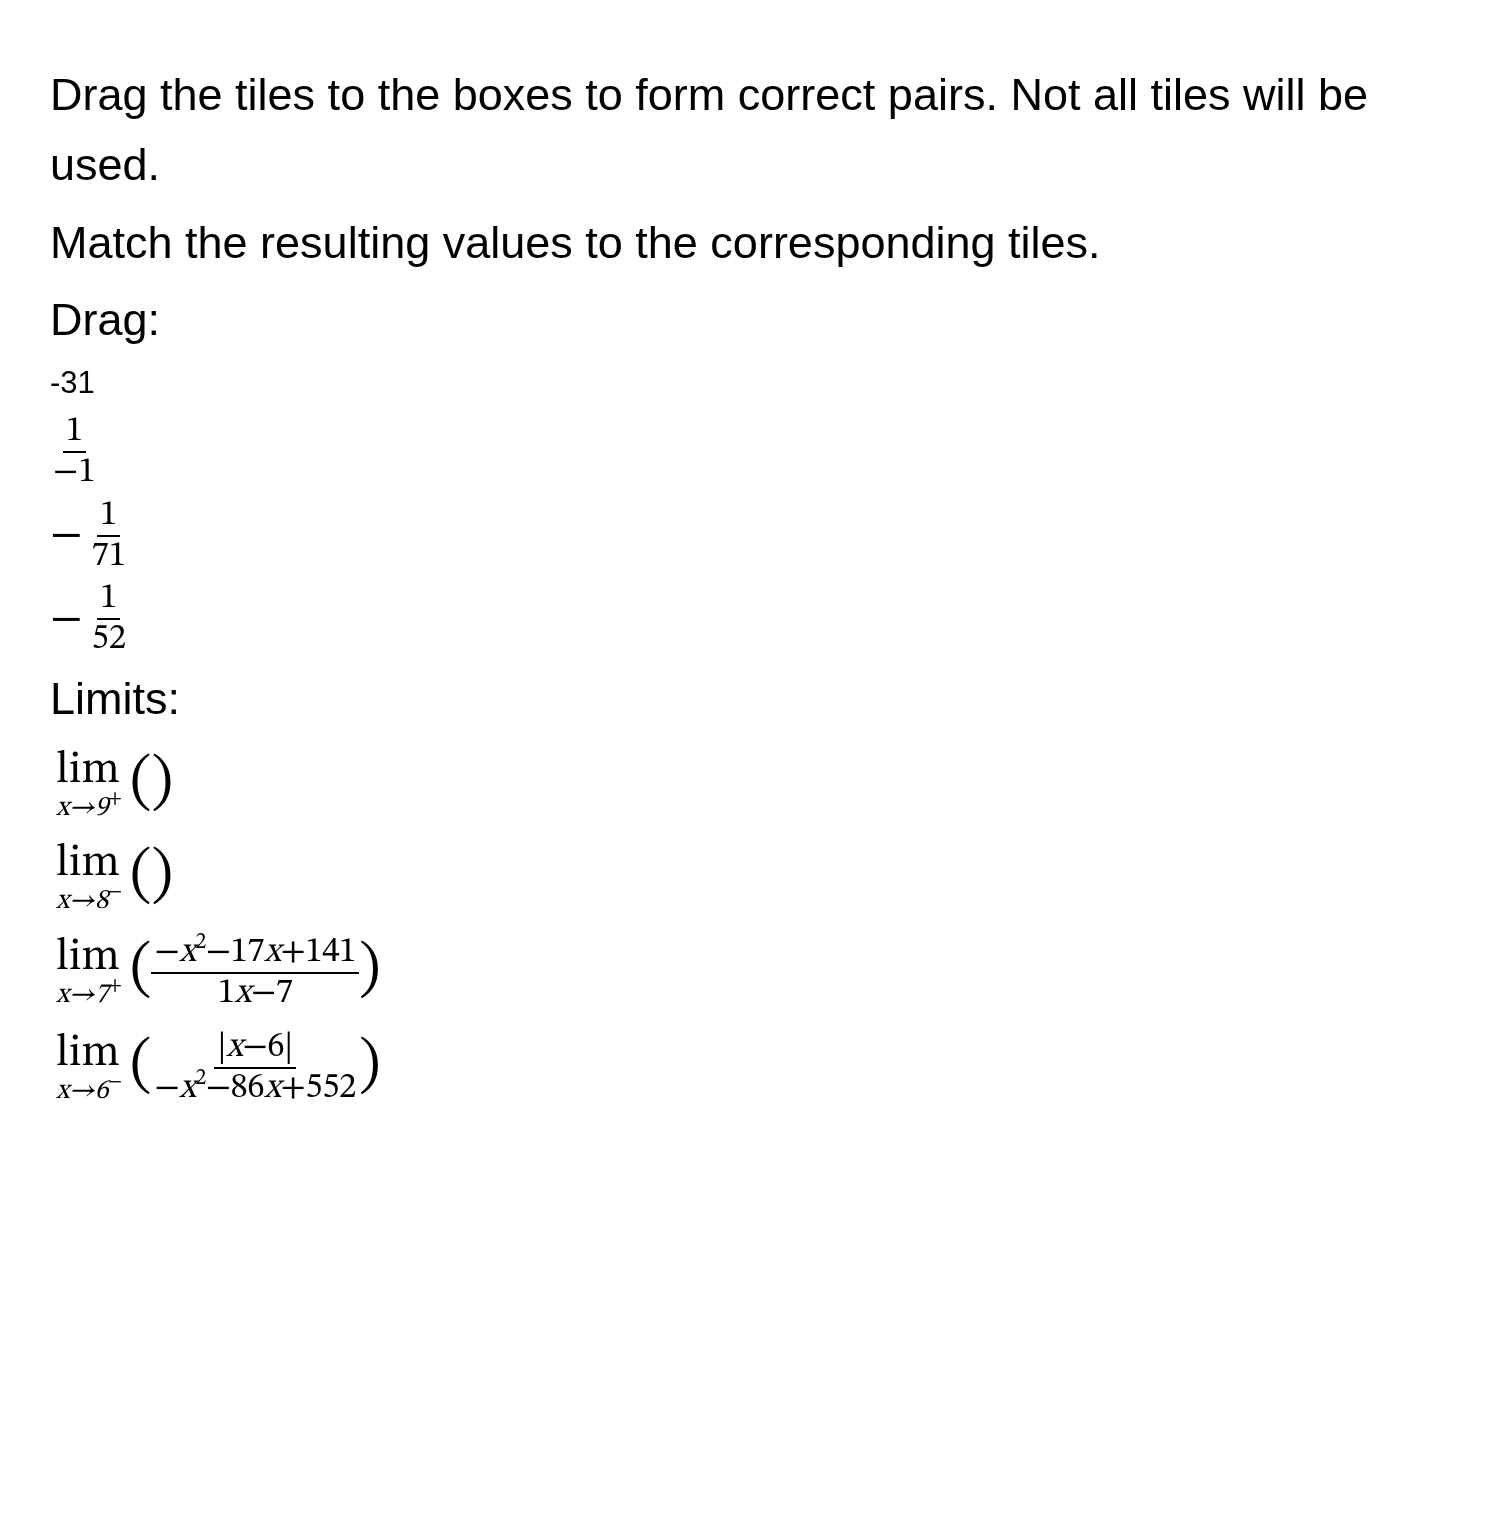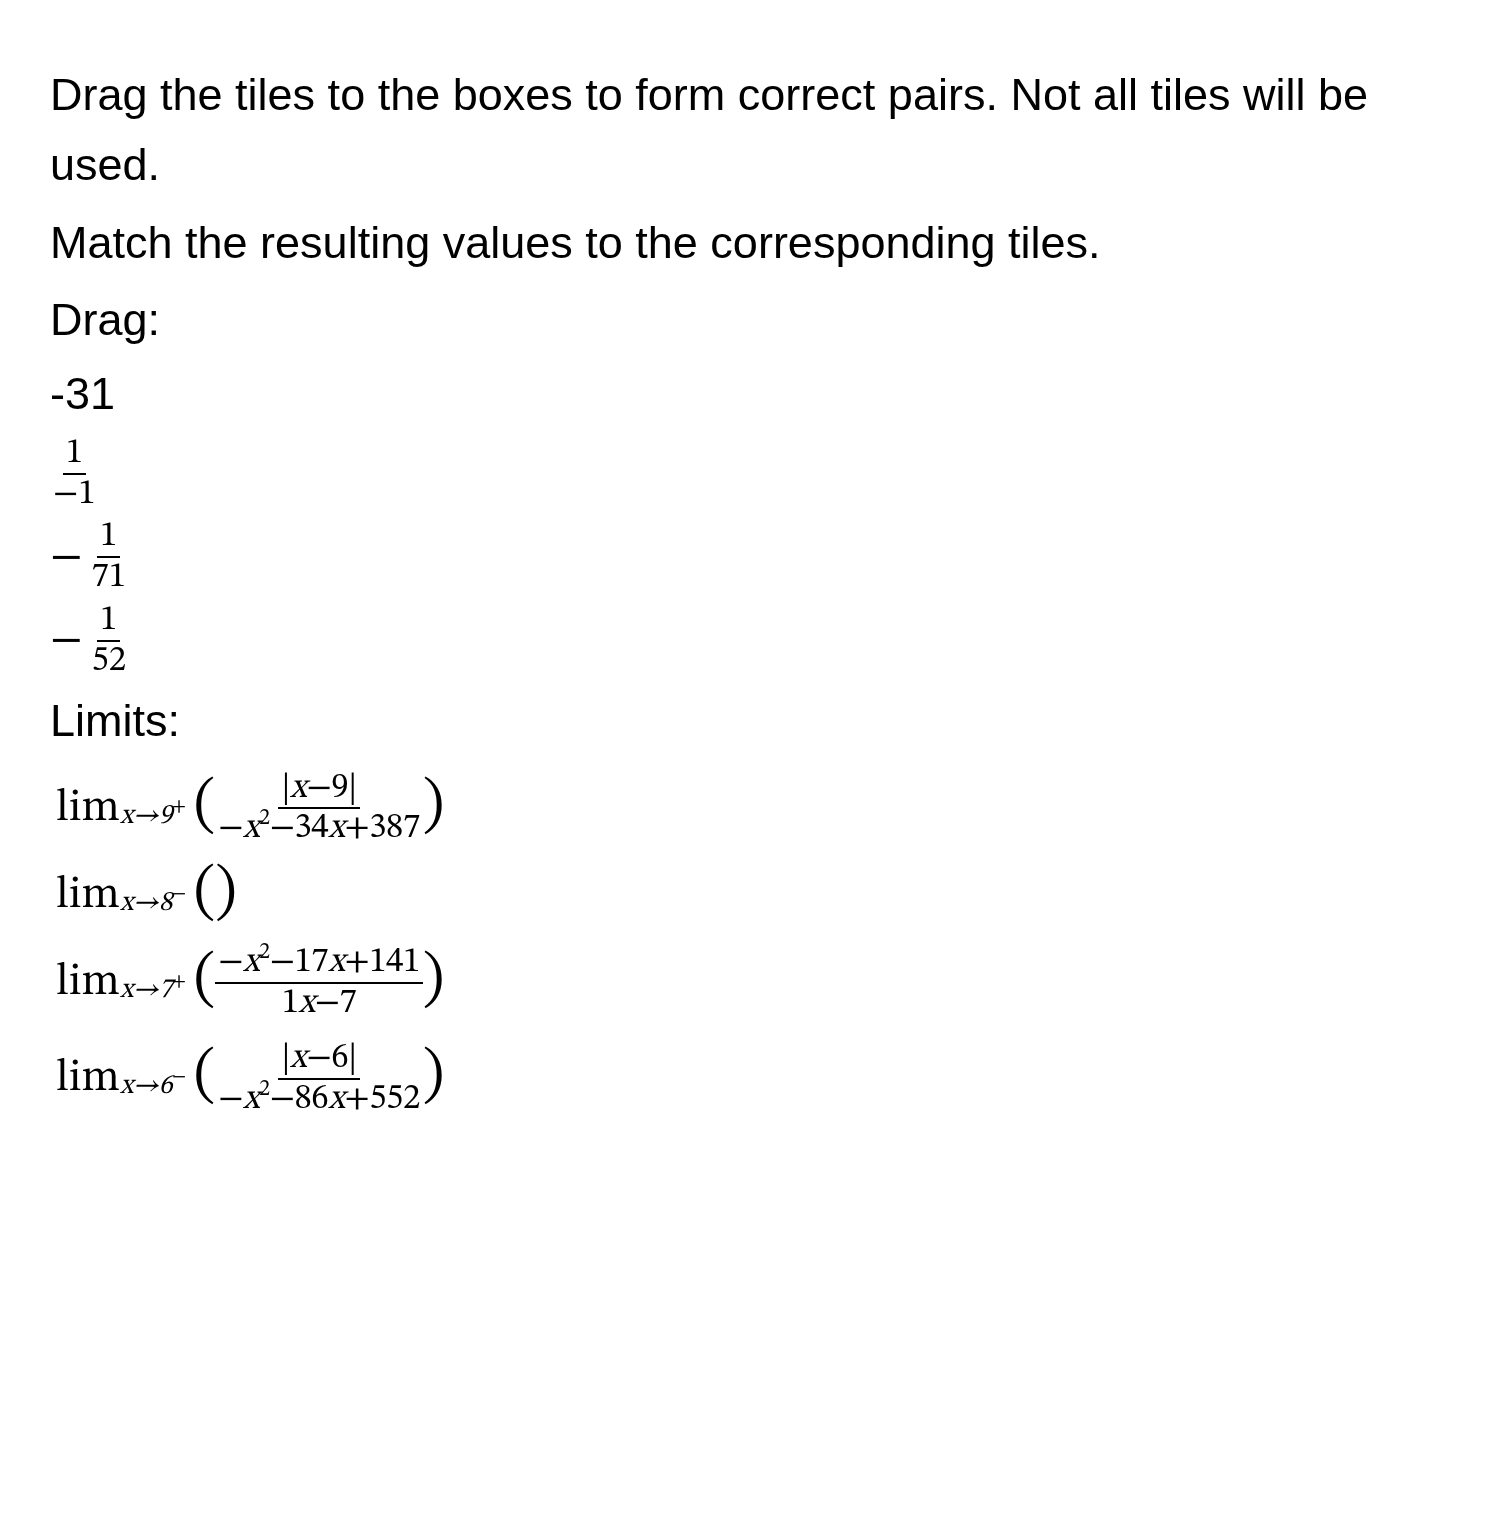--- a/index.html
+++ b/index.html
@@ -57,22 +57,22 @@
       padding: 1px 3px 0 3px;
       text-align: center;
       white-space: nowrap;
     }
     .neg-sign {
       margin-right: 6px;
       font-size: 1em;
     }
     .lim {
       display: inline-flex;
-      flex-direction: row;
-      align-items: flex-end;
+      flex-direction: column;
+      align-items: flex-start;
       vertical-align: middle;
       margin-right: 8px;
     }
     .lim .lim-word {
       font-size: 1em;
       line-height: 1;
     }
     .lim .lim-sub {
       font-size: 0.62em;
       line-height: 1;
@@ -93,21 +93,21 @@
       line-height: 0;
     }
     .sup-tight {
       position: relative;
       top: -0.55em;
       font-size: 0.7em;
       line-height: 0;
     }
     .tile-simple {
       font-family: -apple-system, BlinkMacSystemFont, "Segoe UI", Helvetica, Arial, sans-serif;
-      font-size: 45px;
+      font-size: 31px;
       margin: 2px 0 6px 0;
     }
     .tight {
       letter-spacing: -0.5px;
     }
   </style>
 </head>
 <body>
 
 <div class="paragraph">Drag the tiles to the boxes to form correct pairs. Not all tiles will be used.</div>
@@ -147,24 +147,20 @@
 <div class="section-label">Limits:</div>
 
 <div class="limits-group math-block">
 
   <div class="math-row">
     <span class="lim">
       <span class="lim-word">lim</span>
       <span class="lim-sub tight"><span class="it">x→9</span><span class="sup-tight">+</span></span>
     </span>
     <span class="paren">(</span>
-    <span class="frac">
-      <span class="num tight"><span>|</span><span class="it">x</span><span>−9|</span></span>
-      <span class="den tight"><span>−</span><span class="it">x</span><span class="sup">2</span><span>−34</span><span class="it">x</span><span>+387</span></span>
-    </span>
     <span class="paren">)</span>
   </div>
 
   <div class="math-row">
     <span class="lim">
       <span class="lim-word">lim</span>
       <span class="lim-sub tight"><span class="it">x→8</span><span class="sup-tight">−</span></span>
     </span>
     <span class="paren">(</span>
     <span class="paren">)</span>

